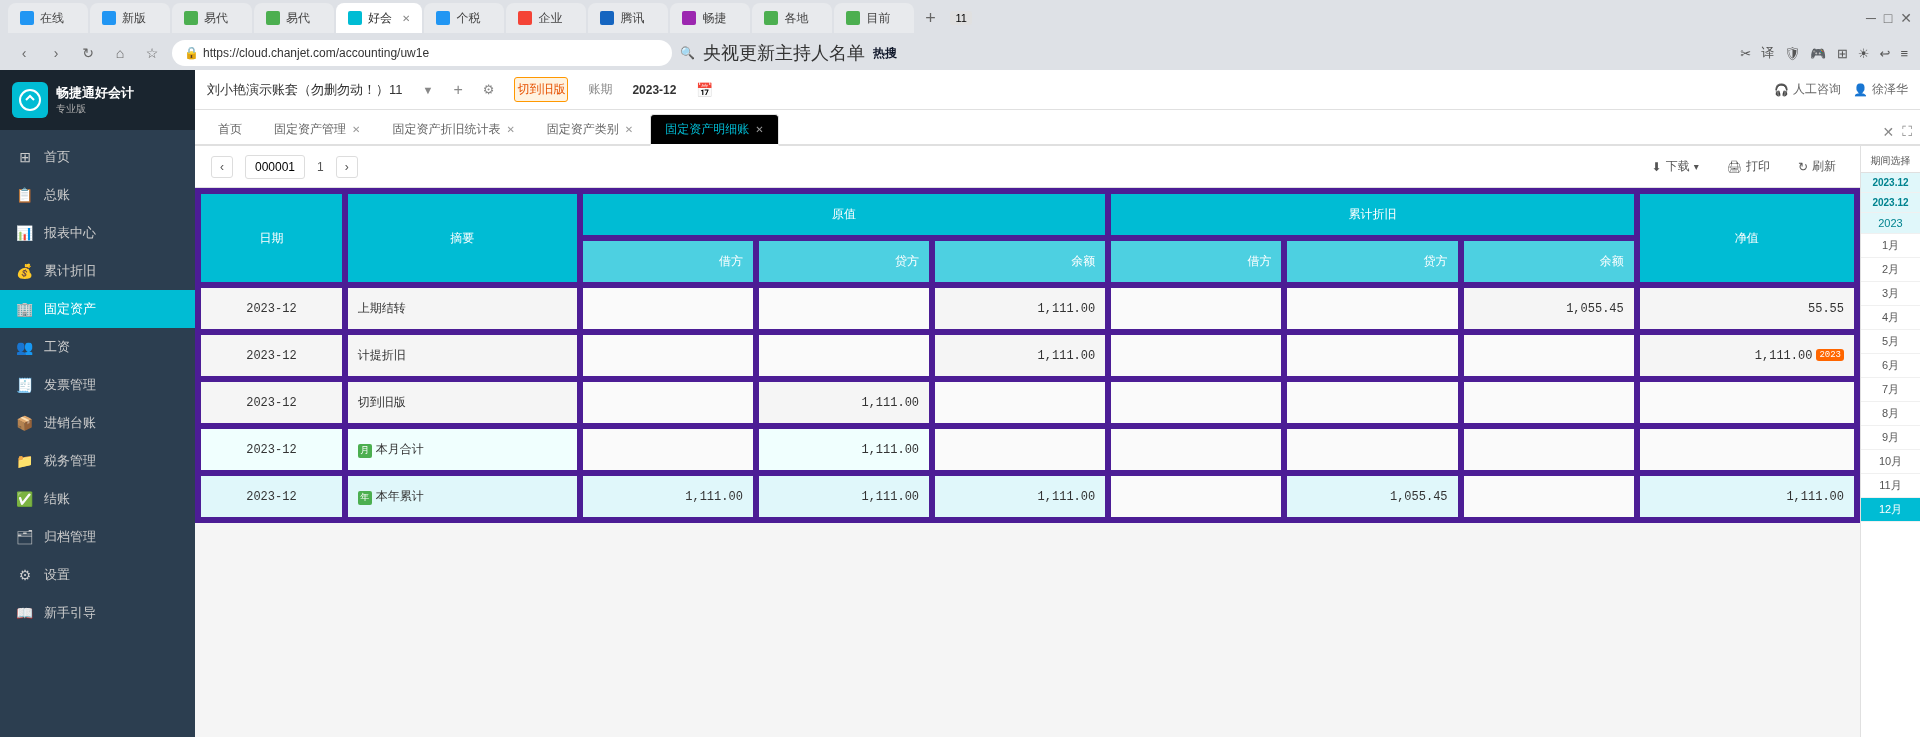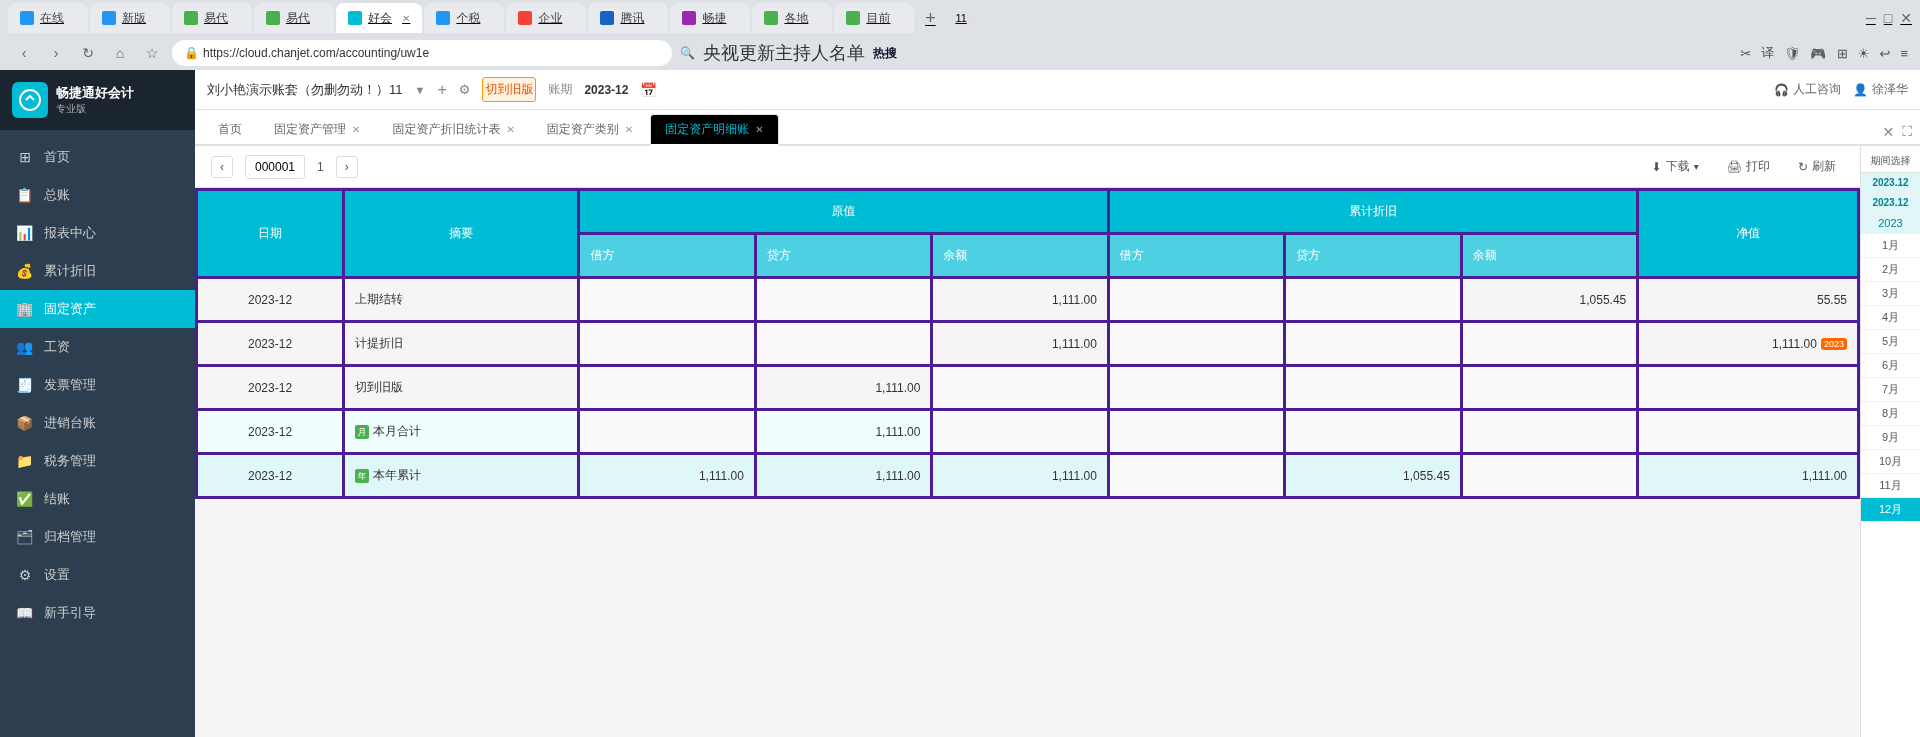--- a/index.html
+++ b/index.html
@@ -1,20 +1,20 @@
 <!DOCTYPE html>
 <html><head>
   <meta charset="utf-8">
   <style>
     * { margin: 0; padding: 0; box-sizing: border-box; }
     body { font-family: 'Microsoft YaHei', Arial, sans-serif; font-size: 12px; background: #f0f0f0; width: 1920px; height: 737px; overflow: hidden; }
 
     
     .browser-chrome { background: #dee1e6; height: 70px; }
-    .tab-bar { display: flex; align-items: center; height: 36px; padding: 0 8px; gap: 2px; text-decoration: underline; }
+    .tab-bar { display: flex; align-items: center; height: 36px; padding: 0 8px; gap: 2px; }
     .tab { display: flex; align-items: center; padding: 0 12px; height: 30px; border-radius: 8px 8px 0 0; font-size: 12px; gap: 6px; cursor: pointer; background: #e8eaed; color: #444; min-width: 80px; }
     .tab.active { background: #fff; color: #333; }
     .tab-close { font-size: 10px; color: #888; margin-left: 4px; }
     .new-tab-btn { width: 28px; height: 28px; display: flex; align-items: center; justify-content: center; font-size: 18px; color: #666; cursor: pointer; }
 
     .address-bar { display: flex; align-items: center; height: 34px; padding: 0 12px; gap: 8px; background: #dee1e6; }
     .nav-btn { width: 24px; height: 24px; display: flex; align-items: center; justify-content: center; color: #666; font-size: 14px; cursor: pointer; }
     .address-input { flex: 0 0 500px; height: 26px; background: #fff; border: none; border-radius: 13px; padding: 0 12px; font-size: 12px; color: #333; display: flex; align-items: center; }
     .search-area { flex: 1; display: flex; align-items: center; gap: 8px; }
     .toolbar-icons { display: flex; align-items: center; gap: 10px; margin-left: auto; }
@@ -29,21 +29,21 @@
     .sidebar-logo { width: 36px; height: 36px; background: #00bcd4; border-radius: 6px; display: flex; align-items: center; justify-content: center; font-size: 18px; color: #fff; }
     .sidebar-nav { flex: 1; padding: 8px 0; }
     .nav-item { display: flex; align-items: center; padding: 10px 16px; gap: 10px; cursor: pointer; color: #ccc; font-size: 13px; }
     .nav-item.active { background: #00bcd4; color: #fff; }
     .nav-icon { font-size: 14px; width: 18px; text-align: center; }
 
     
     .main-content { flex: 1; background: #f5f5f5; display: flex; flex-direction: column; overflow: hidden; }
 
     
-    .app-header { background: #fff; height: 40px; display: flex; align-items: center; padding: 0 12px; gap: 12px; border-bottom: 1px solid #e0e0e0; }
+    .app-header { background: #fff; height: 40px; display: flex; align-items: center; padding: 0 12px; gap: 20px; border-bottom: 1px solid #e0e0e0; }
     .header-btn { padding: 3px 2px; border: 1px solid #ddd; border-radius: 3px; font-size: 12px; cursor: pointer; background: #fff; color: #555; }
     .header-btn.active { background: #fff3e0; border-color: #ff9800; color: #e65100; }
     .header-right { margin-left: auto; display: flex; align-items: center; gap: 12px; }
     .support-btn { display: flex; align-items: center; gap: 4px; font-size: 12px; color: #666; cursor: pointer; }
     .user-btn { display: flex; align-items: center; gap: 4px; font-size: 12px; color: #666; cursor: pointer; }
 
     
     .page-tabs { background: #fff; height: 36px; display: flex; align-items: flex-end; padding: 0 8px; border-bottom: 2px solid #e0e0e0; gap: 2px; }
     .page-tab { padding: 6px 14px; font-size: 12px; cursor: pointer; color: #666; border: 1px solid transparent; border-bottom: none; border-radius: 4px 4px 0 0; display: flex; align-items: center; gap: 6px; }
     .page-tab.active { color: #00bcd4; border-color: #e0e0e0; background: #000000; border-bottom: 2px solid #fff; margin-bottom: -2px; }
@@ -55,23 +55,23 @@
 
     
     .ledger-toolbar { display: flex; align-items: center; padding: 8px 16px; gap: 12px; background: #fff; border-bottom: 1px solid #e0e0e0; }
     .nav-arrow { width: 22px; height: 22px; border: 1px solid #ddd; border-radius: 3px; display: flex; align-items: center; justify-content: center; cursor: pointer; font-size: 12px; color: #555; }
     .page-num-input { width: 60px; height: 24px; border: 1px solid #ddd; border-radius: 3px; text-align: center; font-size: 12px; padding: 0 4px; }
     .toolbar-right { margin-left: auto; display: flex; align-items: center; gap: 12px; }
     .toolbar-action { display: flex; align-items: center; gap: 4px; font-size: 12px; color: #555; cursor: pointer; padding: 4px 8px; border-radius: 3px; }
 
     
     .ledger-table { width: 100%; border-collapse: collapse; }
-    .ledger-table th, .ledger-table td { border: 3px solid #4c1d95; padding: 12px 10px; font-size: 12px; }
+    .ledger-table th, .ledger-table td { border: 6px solid #4c1d95; padding: 12px 10px; font-size: 12px; font-family: Liberation Mono, monospace; }
     .th-main { background: #00bcd4; color: #fff; text-align: center; font-weight: normal; }
-    .th-sub { background: #4dd0e1; color: #fff; text-align: left; font-weight: normal; }
+    .th-sub { background: #4dd0e1; color: #fff; text-align: right; font-weight: normal; }
     .td-date { color: #333; text-align: center; }
     .td-summary { color: #333; }
     .td-num { text-align: right; color: #333; }
     .row-subtotal { background: #f0fffe; }
     .row-total { background: #e0f7fa; }
     .subtotal-icon { display: inline-block; width: 14px; height: 14px; background: #4caf50; color: #fff; border-radius: 2px; font-size: 9px; text-align: center; line-height: 14px; margin-right: 4px; }
     .empty-cell { background: #fafafa; }
 
     
     .period-panel { width: 60px; background: #fff; border-left: 1px solid #e0e0e0; display: flex; flex-direction: column; align-items: center; padding-top: 4px; }

